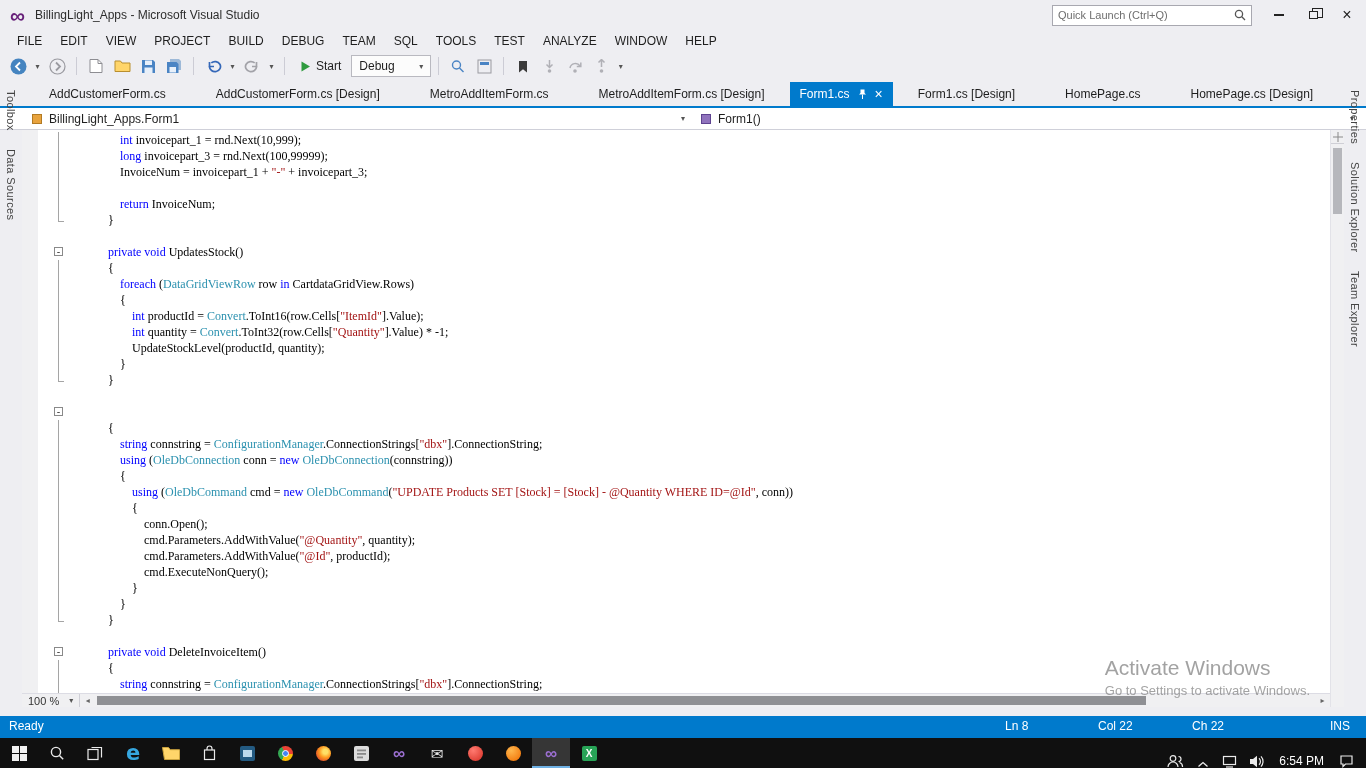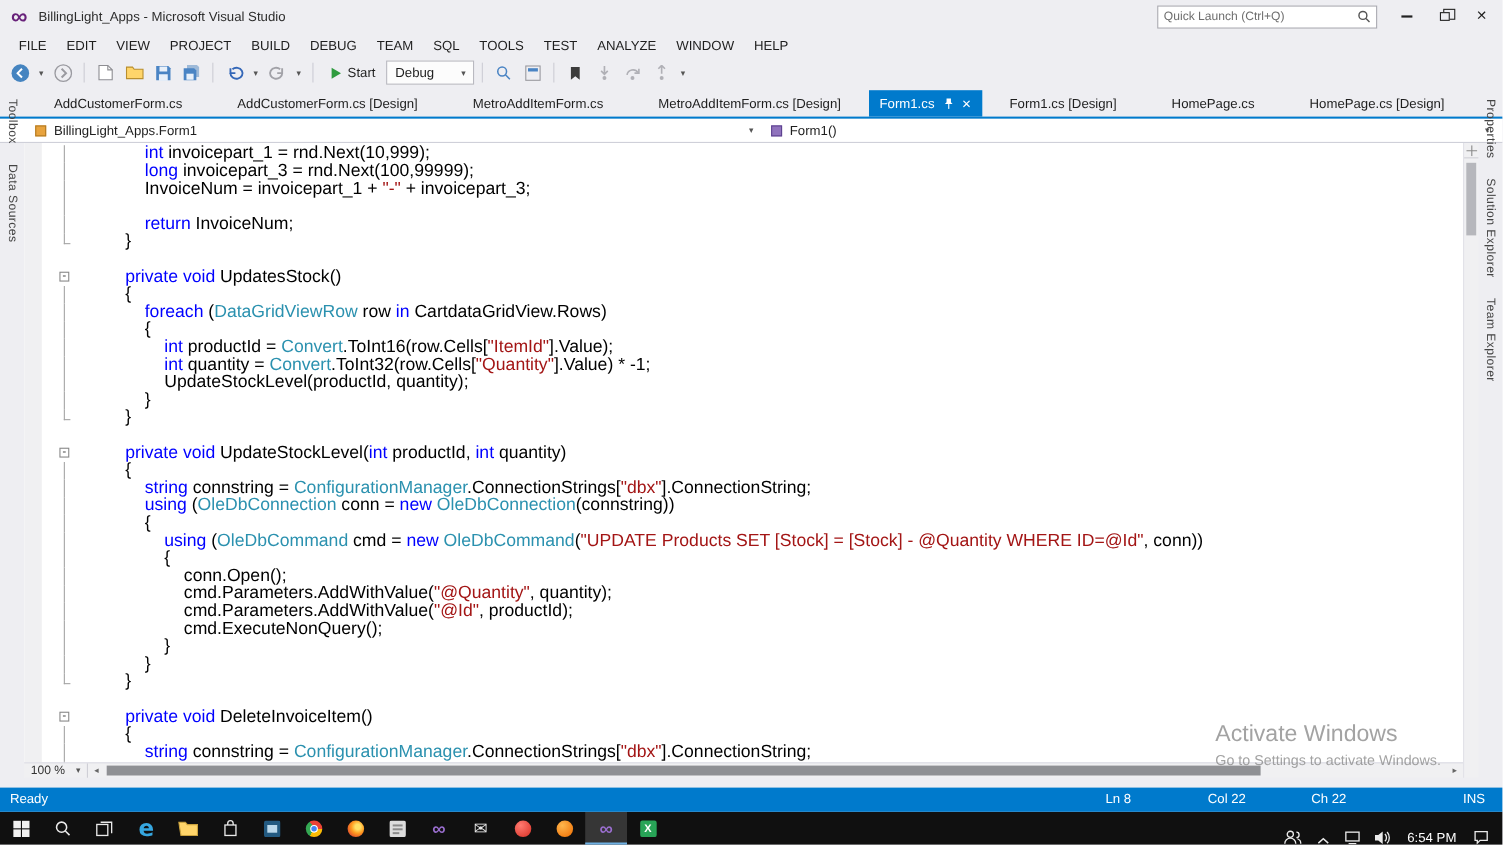--- a/index.html
+++ b/index.html
@@ -56,21 +56,21 @@
   .main{display:flex;height:577px;margin:0 22px}
   .center{flex:1;display:flex;flex-direction:column;min-width:0}
   .code-wrap{height:563px;background:var(--c-editor_bg,#fff);display:flex;overflow:hidden}
   .indicator-margin{width:16px;background:#f0f0f2;flex:none}
   .code-lines{flex:1;padding-top:2px;overflow:hidden}
   .code-line{display:flex;height:16px;line-height:16px;padding-left:14px}
   .fold{position:relative;width:16px;flex:none}
   .fold-bar::before{content:"";position:absolute;left:6px;top:0;height:16px;border-left:1px solid #a5a5a5}
   .fold-end::before{content:"";position:absolute;left:6px;top:0;height:9px;width:5px;border-left:1px solid #a5a5a5;border-bottom:1px solid #a5a5a5}
   .fold-glyph{position:absolute;left:2px;top:3px;width:9px;height:9px;border:1px solid #898989;background:#fff;font-size:10px;line-height:7px;text-align:center;color:#333;font-family:"DejaVu Sans Mono",monospace}
-  .code-text{margin-left:28px;font-family:Liberation Sans, sans-serif;font-size:16px;line-height:16px;white-space:pre}
+  .code-text{margin-left:28px;font-family:Liberation Serif, serif;font-size:12px;line-height:16px;white-space:pre}
   .tok-k{color:var(--syn-keyword,#0000ff)}
   .tok-t{color:var(--syn-type,#2b91af)}
   .tok-s{color:var(--syn-string,#a31515)}
   .tok-p{color:var(--syn-plain,#000)}
 
   
   .vscroll{width:14px;background:#f0f0f2;border-left:1px solid #e2e2e8;position:relative;flex:none}
   .vsplit{height:14px;border-bottom:1px solid #cfcfd6;display:flex;align-items:center;justify-content:center}
   .vthumb{position:absolute;left:2px;right:2px;top:18px;height:66px;background:#b6b7bc}
   .hscroll-row{height:14px;background:#f0f0f2;border-top:1px solid #dcdce4;display:flex;align-items:stretch}
@@ -393,21 +393,20 @@
             <pre class="code-text"><span class="tok-p">    }</span></pre>
           </div>
           <div class="code-line">
             <span class="fold"></span>
             <pre class="code-text"></pre>
           </div>
           <div class="code-line">
             <span class="fold fold-box">
               <span class="fold-glyph">-</span>
             </span>
-            <pre class="code-text"><span class="tok-p">    </span><span class="tok-k">private</span><span class="tok-p"> </span><span class="tok-k">void</span><span class="tok-p"> UpdateStockLevel(</span><span class="tok-k">int</span><span class="tok-p"> productId, </span><span class="tok-k">int</span><span class="tok-p"> quantity)</span></pre>
           </div>
           <div class="code-line">
             <span class="fold fold-bar"></span>
             <pre class="code-text"><span class="tok-p">    {</span></pre>
           </div>
           <div class="code-line">
             <span class="fold fold-bar"></span>
             <pre class="code-text"><span class="tok-p">        </span><span class="tok-k">string</span><span class="tok-p"> connstring = </span><span class="tok-t">ConfigurationManager</span><span class="tok-p">.ConnectionStrings[</span><span class="tok-s">"dbx"</span><span class="tok-p">].ConnectionString;</span></pre>
           </div>
           <div class="code-line">

